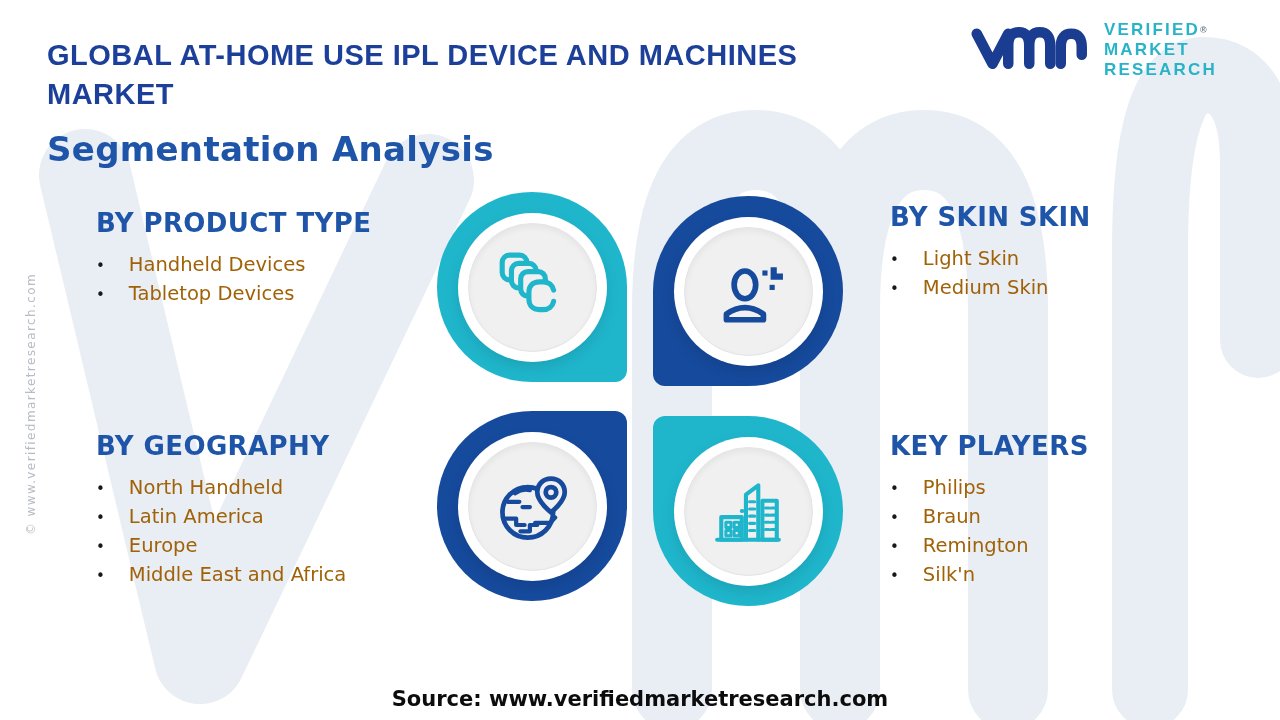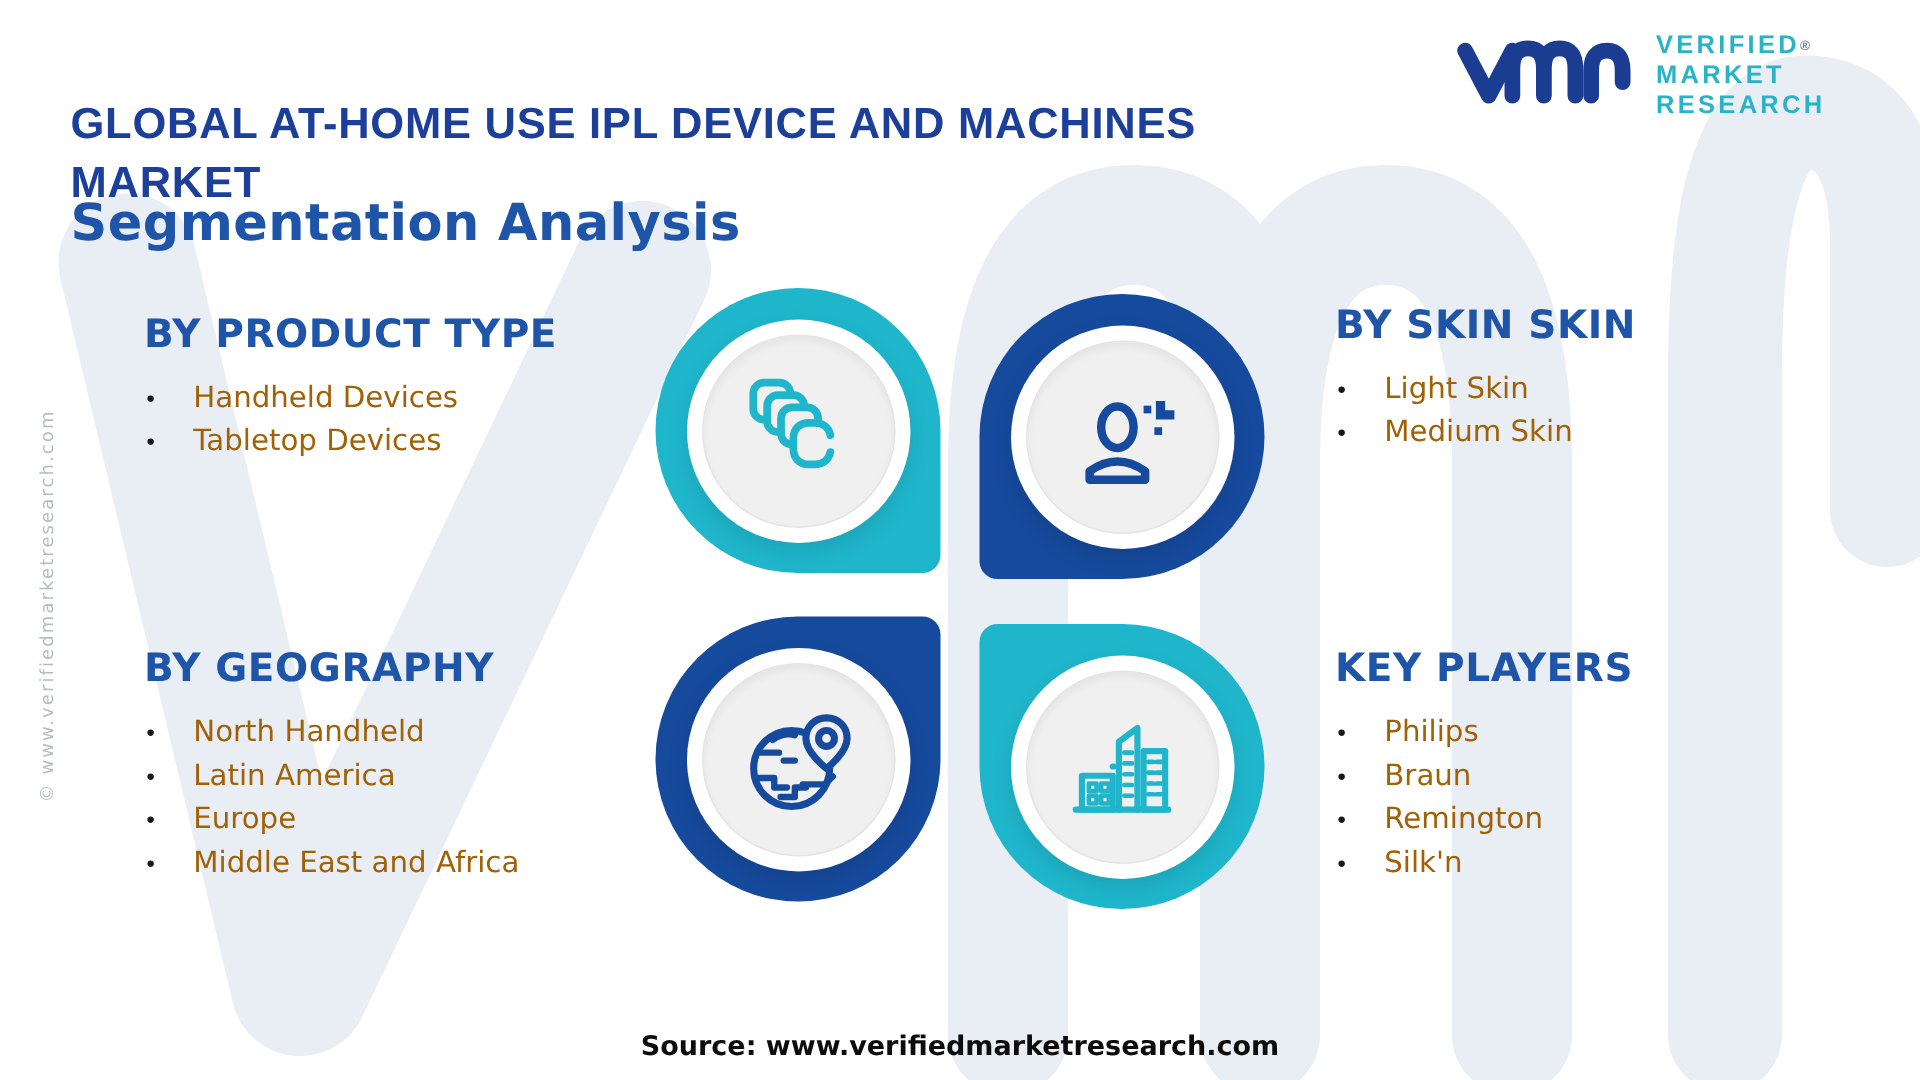--- a/index.html
+++ b/index.html
@@ -10,21 +10,21 @@
   }
   .wm-svg { position:absolute; left:0; top:0; z-index:0; }
   .side-watermark {
     position:absolute; left:24px; top:535px; z-index:1;
     transform:rotate(-90deg); transform-origin:left top;
     font-size:12px; letter-spacing:1.4px; color:#b6bbc4; white-space:nowrap;
   }
   .title {
     position:absolute; left:47px; top:36px; width:880px; z-index:2;
     font-family:"Liberation Sans", sans-serif; font-weight:bold;
-    font-size:29px; line-height:1.35; color:#1c3f9a; letter-spacing:0.5px;margin-top:28px;
+    font-size:29px; line-height:1.35; color:#1c3f9a; letter-spacing:0.5px;
   }
   .subtitle {
     position:absolute; left:47px; top:129px; z-index:2;
     font-weight:bold; font-size:34px; color:#1e55a8; letter-spacing:0.3px;
   }
   .logo { position:absolute; left:970px; top:20px; z-index:2; display:flex; align-items:flex-start; gap:14px; }
   .logo-text {
     font-family:"Liberation Sans", sans-serif; font-weight:bold;
     font-size:17px; line-height:20px; letter-spacing:2.2px; color:#29b3c8;
   }
@@ -57,21 +57,21 @@
     box-shadow:0 6px 14px rgba(0,0,0,0.10);
   }
   .pod-gray {
     width:129px; height:129px; border-radius:50%; background:#f0f0f1;
     border:1px solid #e3e4e6;
     display:flex; align-items:center; justify-content:center;
     box-shadow:inset 0 3px 6px rgba(0,0,0,0.05);
   }
   .footer-source {
     position:absolute; left:0; right:0; top:687px; z-index:2;
-    text-align:center; font-weight:bold; font-size:18px; color:#0c0c0c;
+    text-align:center; font-weight:bold; font-size:21px; color:#0c0c0c;
   }
 </style>
 </head>
 <body>
 
 <svg class="wm-svg" width="1280" height="720" viewBox="0 0 1280 720">
   <g fill="none" stroke="#e9edf4" stroke-linecap="round" stroke-linejoin="round">
     <path d="M 85 175 L 200 658 L 428 180" stroke-width="92"></path>
     <path d="M 672 690 V 310 Q 672 150 756 150 Q 840 150 840 310 V 690 M 840 310 Q 840 150 924 150 Q 1008 150 1008 310 V 690" stroke-width="80"></path>
     <path d="M 1150 690 V 250 Q 1150 75 1204 75 Q 1258 75 1258 165 V 340" stroke-width="76"></path>

